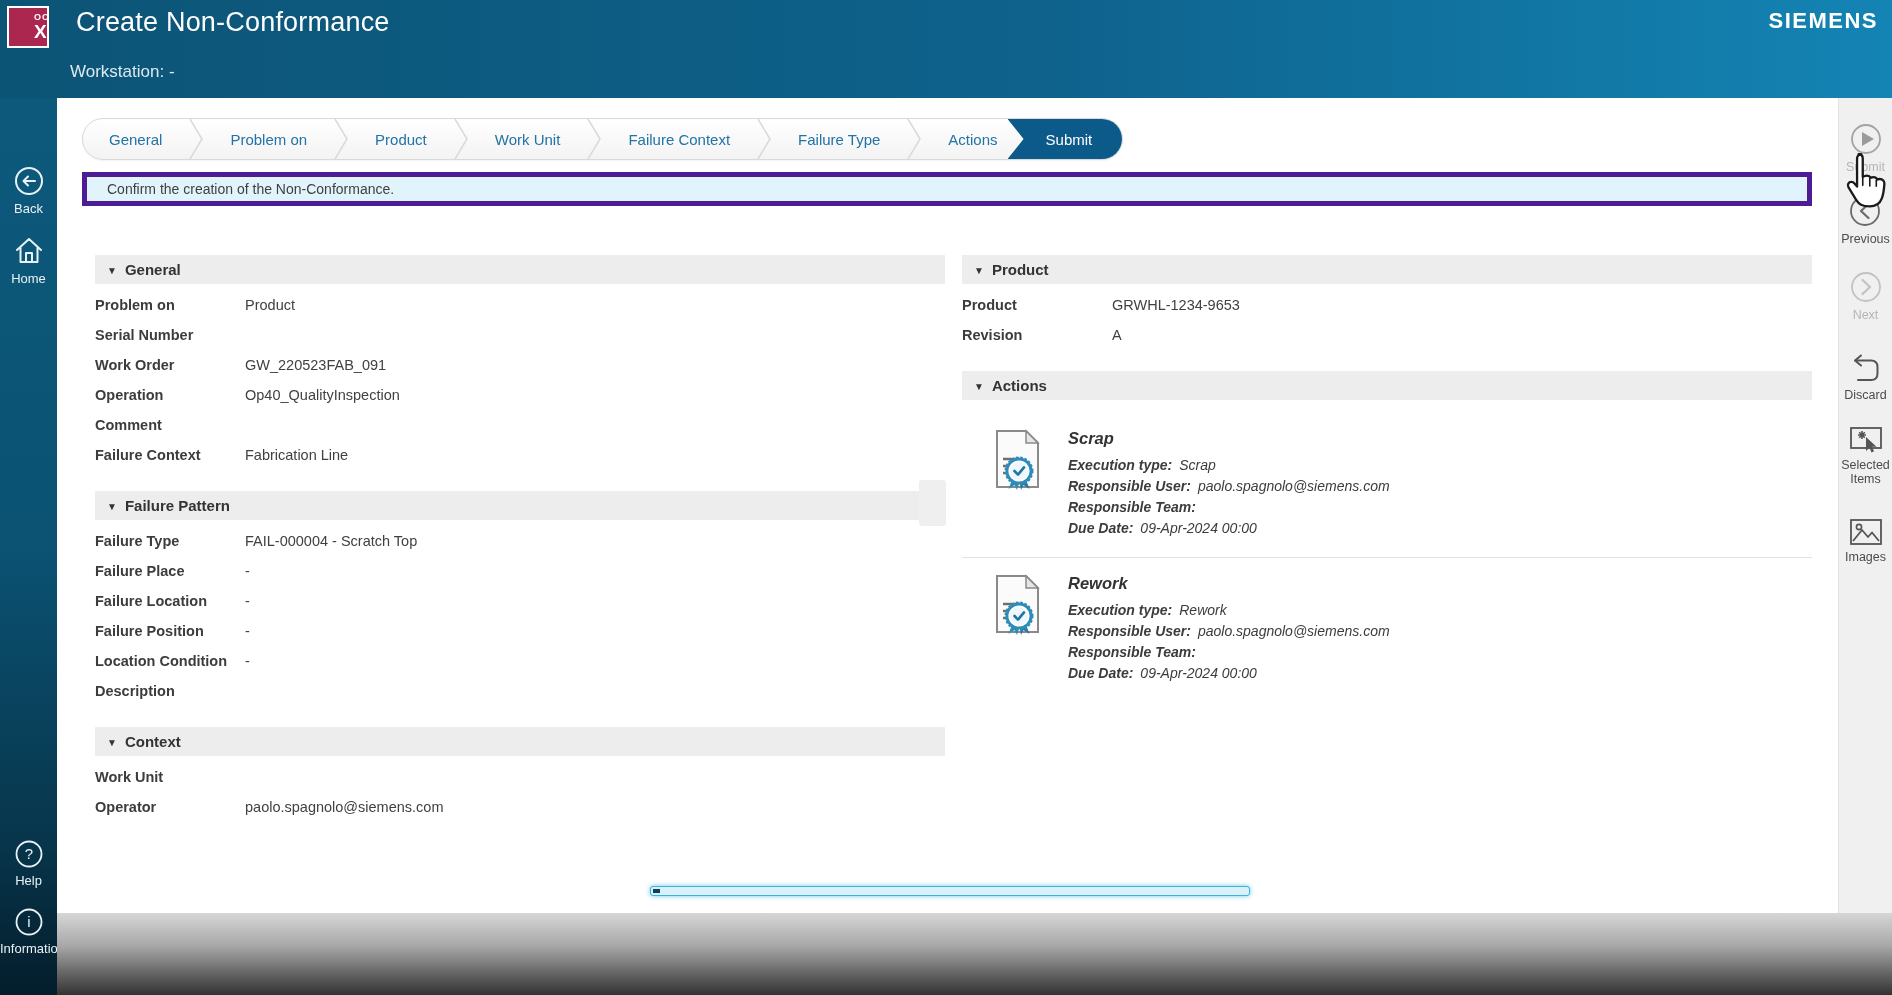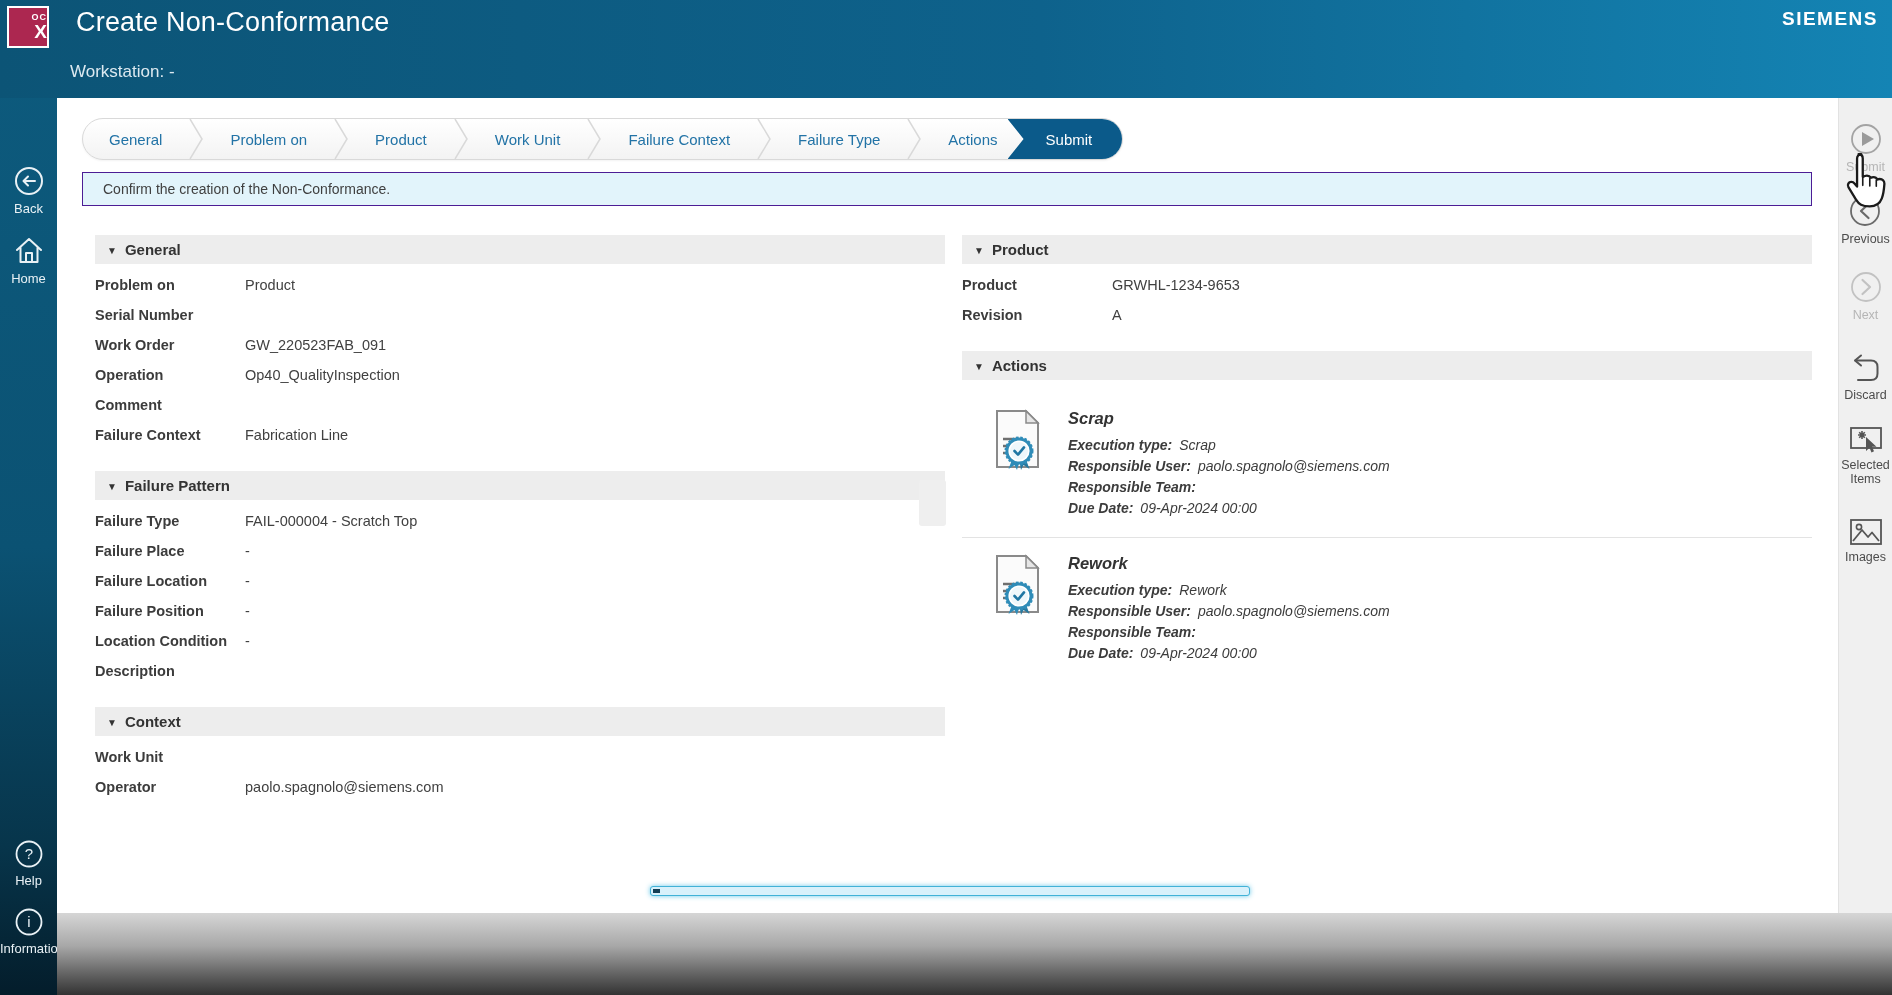--- a/index.html
+++ b/index.html
@@ -7,25 +7,25 @@
   body { font-family:"Liberation Sans","DejaVu Sans",sans-serif; }
 
   .root { position:relative; width:1892px; height:995px; overflow:hidden;
           background:linear-gradient(180deg,#0d5b7e 0%,#0b5273 55%,#07354b 85%,#041d2b 100%); }
 
   
   .header { position:absolute; left:0; top:0; right:0; height:98px;
             background:linear-gradient(90deg,#0c5476 0%,#0e628c 55%,#1484b4 100%); }
   .app-icon { position:absolute; left:7px; top:6px; width:42px; height:42px;
               background:#ac2750; border:2px solid #fff; color:#fff;
-              display:flex; flex-direction:column; justify-content:center; padding-left:0;align-items:flex-end; }
+              display:flex; flex-direction:column; justify-content:center; padding-left:25px; }
   .app-icon .oc { font-size:9px; font-weight:700; letter-spacing:1px; line-height:9px; }
   .app-icon .x  { font-size:19px; font-weight:700; line-height:19px; }
   .page-title { position:absolute; left:76px; top:7px; color:#fff; font-size:27px; font-weight:400; letter-spacing:.2px; }
-  .brand { position:absolute; right:14px; top:8px; color:#fff; font-size:19px; font-weight:700; letter-spacing:1.5px; }
+  .brand { position:absolute; right:14px; top:8px; color:#fff; font-size:22px; font-weight:700; letter-spacing:1.5px; }
   .workstation { position:absolute; left:70px; top:62px; color:#dce9f0; font-size:17px; }
 
   
   .left-nav { position:absolute; left:0; top:98px; width:57px; bottom:0; }
   .ln { position:absolute; left:0; width:57px; text-align:center; color:#e9f1f5; font-size:13px; cursor:pointer; }
   .ln svg { display:block; margin:0 auto 3px; }
   .ln-back { top:66px; } .ln-home { top:136px; }
   .ln-help { top:740px; } .ln-info { top:808px; }
   .ln-info .lbl { display:block; width:57px; overflow:hidden; white-space:nowrap; text-align:right; }
 
@@ -36,28 +36,28 @@
   .wizard { position:absolute; left:25px; top:20px; height:42px; display:flex; align-items:stretch;
             border:1px solid #d9d9d9; border-radius:21px; overflow:hidden;
             background:linear-gradient(#ffffff,#f3f3f3); box-shadow:0 1px 2px rgba(0,0,0,.05); }
   .tab { display:flex; align-items:center; padding:0 26px; font-size:15px; color:#2273a6; white-space:nowrap; cursor:pointer; }
   .tab.active { background:#0b5a8a; color:#fff; padding:0 30px 0 38px; margin-left:-16px;
                 clip-path:polygon(0 0,100% 0,100% 100%,0 100%,16px 50%); }
   .sep { width:16px; height:40px; flex:0 0 16px; }
 
   
   .msg { position:absolute; left:25px; top:74px; right:26px; height:34px; background:#e2f4fb;
-         border:1px solid #4c1d95; display:flex; align-items:center; padding-left:20px;
+         border:5px solid #4c1d95; display:flex; align-items:center; padding-left:20px;
          font-size:14px; color:#3f3f3f; }
 
   
   .columns { position:absolute; left:38px; top:137px; right:26px; display:flex; gap:17px; }
   .col { flex:1; min-width:0; }
   .sec { margin-bottom:24px; }
-  .sec-head { background:#ededed; padding:6px 12px; font-size:15px; font-weight:700; color:#333; cursor:pointer; }
+  .sec-head { background:#ededed; padding:6px 12px; font-size:15px; font-weight:700; color:#333; cursor:pointer;margin-top:20px; }
   .sec-head .tri { font-size:10px; margin-right:8px; position:relative; top:-1px; }
   .sec-body { padding-top:13px; }
   .frow { display:grid; grid-template-columns:150px 1fr; padding:0 0 0 0; margin-bottom:10px; min-height:20px; }
   .flabel { font-weight:700; color:#3c3c3c; font-size:14.5px; }
   .fvalue { color:#414141; font-size:14.5px; }
 
   
   .action-item { display:flex; padding:16px 0 18px 30px; }
   .action-item + .action-item { border-top:1px solid #e3e3e3; }
   .ai-icon { flex:0 0 52px; }

